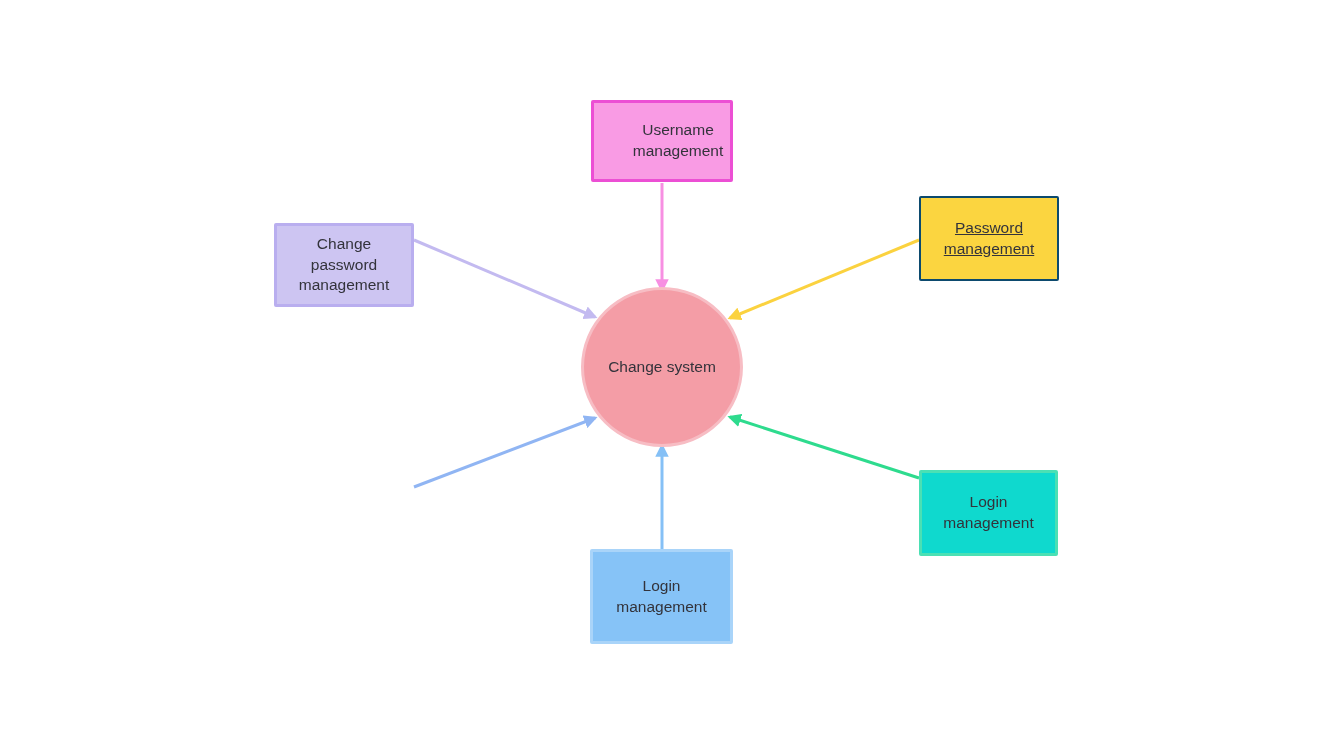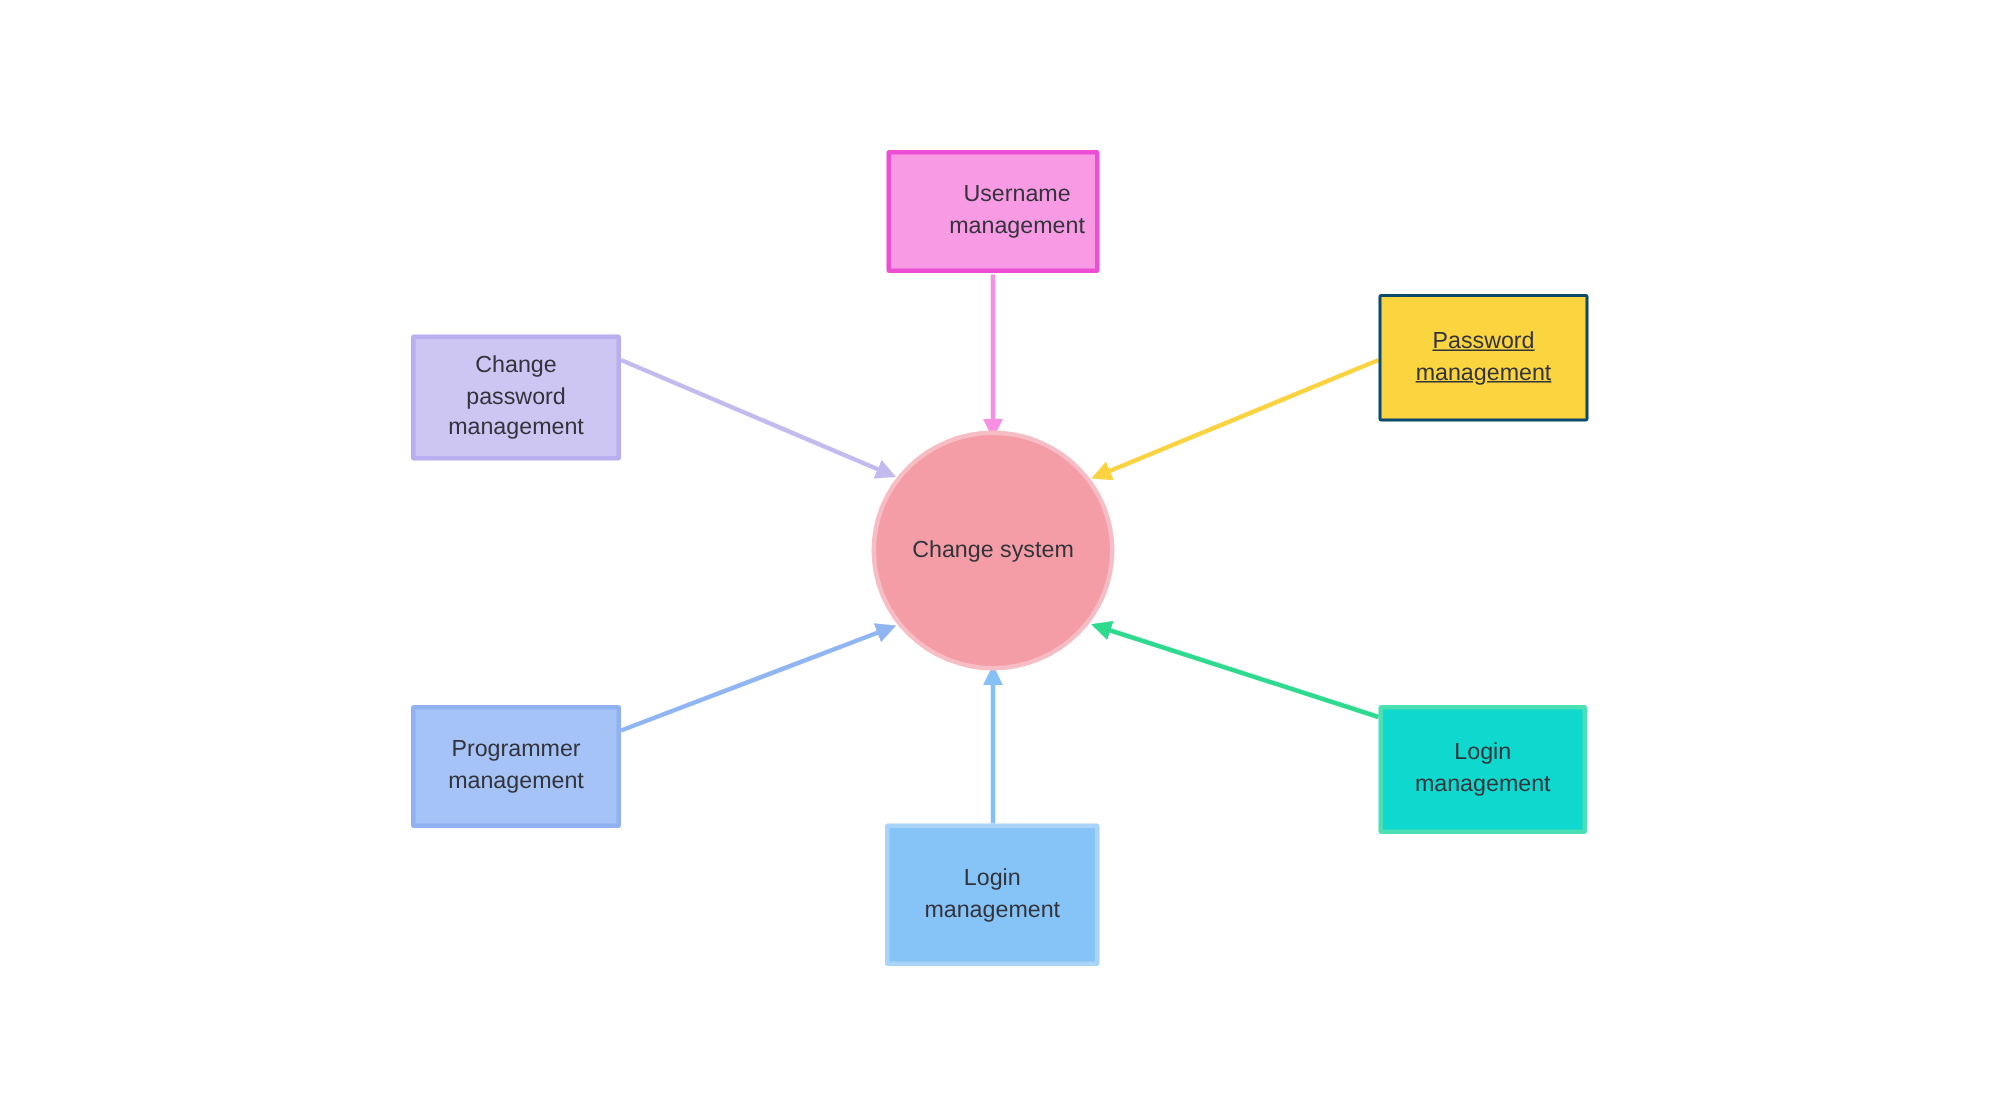--- a/index.html
+++ b/index.html
@@ -156,23 +156,20 @@
   </div>
 
   <div class="node node-change-password">
     <span class="node-label">Change password management</span>
   </div>
 
   <div class="node node-password">
     <span class="node-label">Password management</span>
   </div>
 
-  <div class="node node-programmer">
-    <span class="node-label">Programmer management</span>
-  </div>
 
   <div class="node node-login-bottom">
     <span class="node-label">Login management</span>
   </div>
 
   <div class="node node-login-right">
     <span class="node-label">Login management</span>
   </div>
 
 </div>

